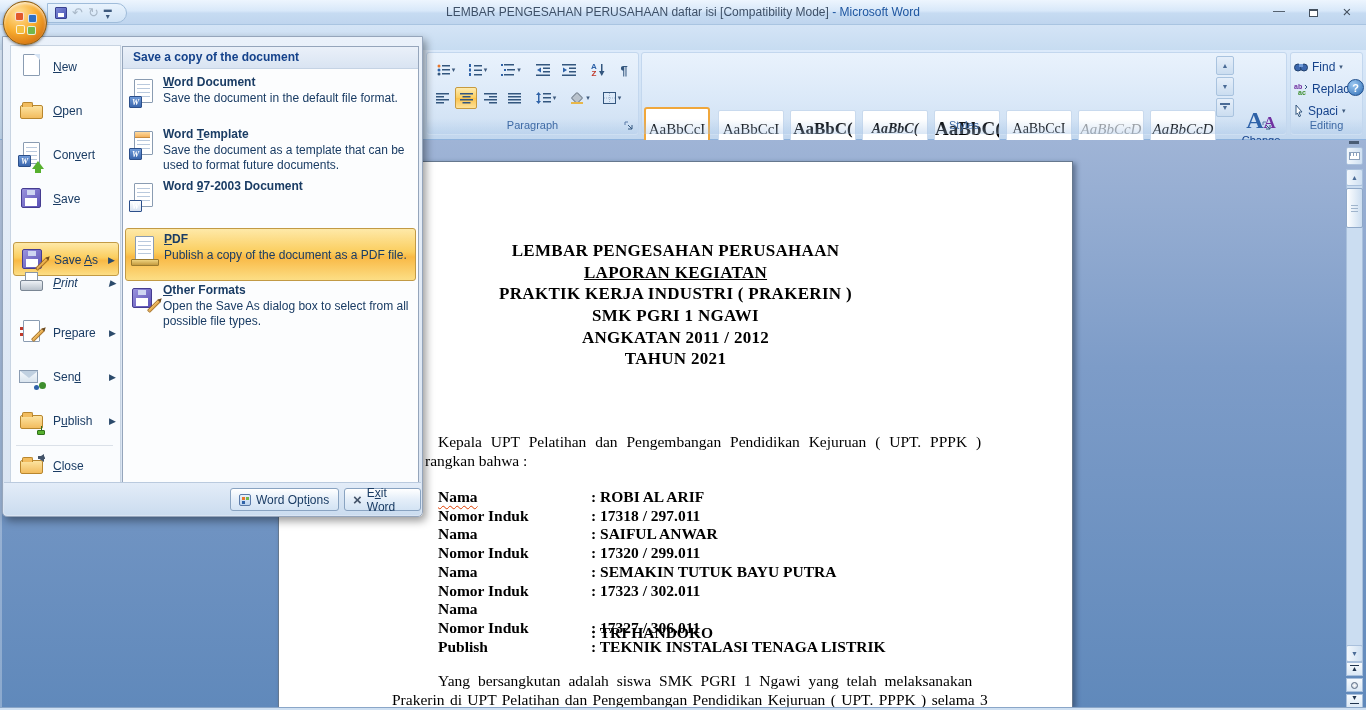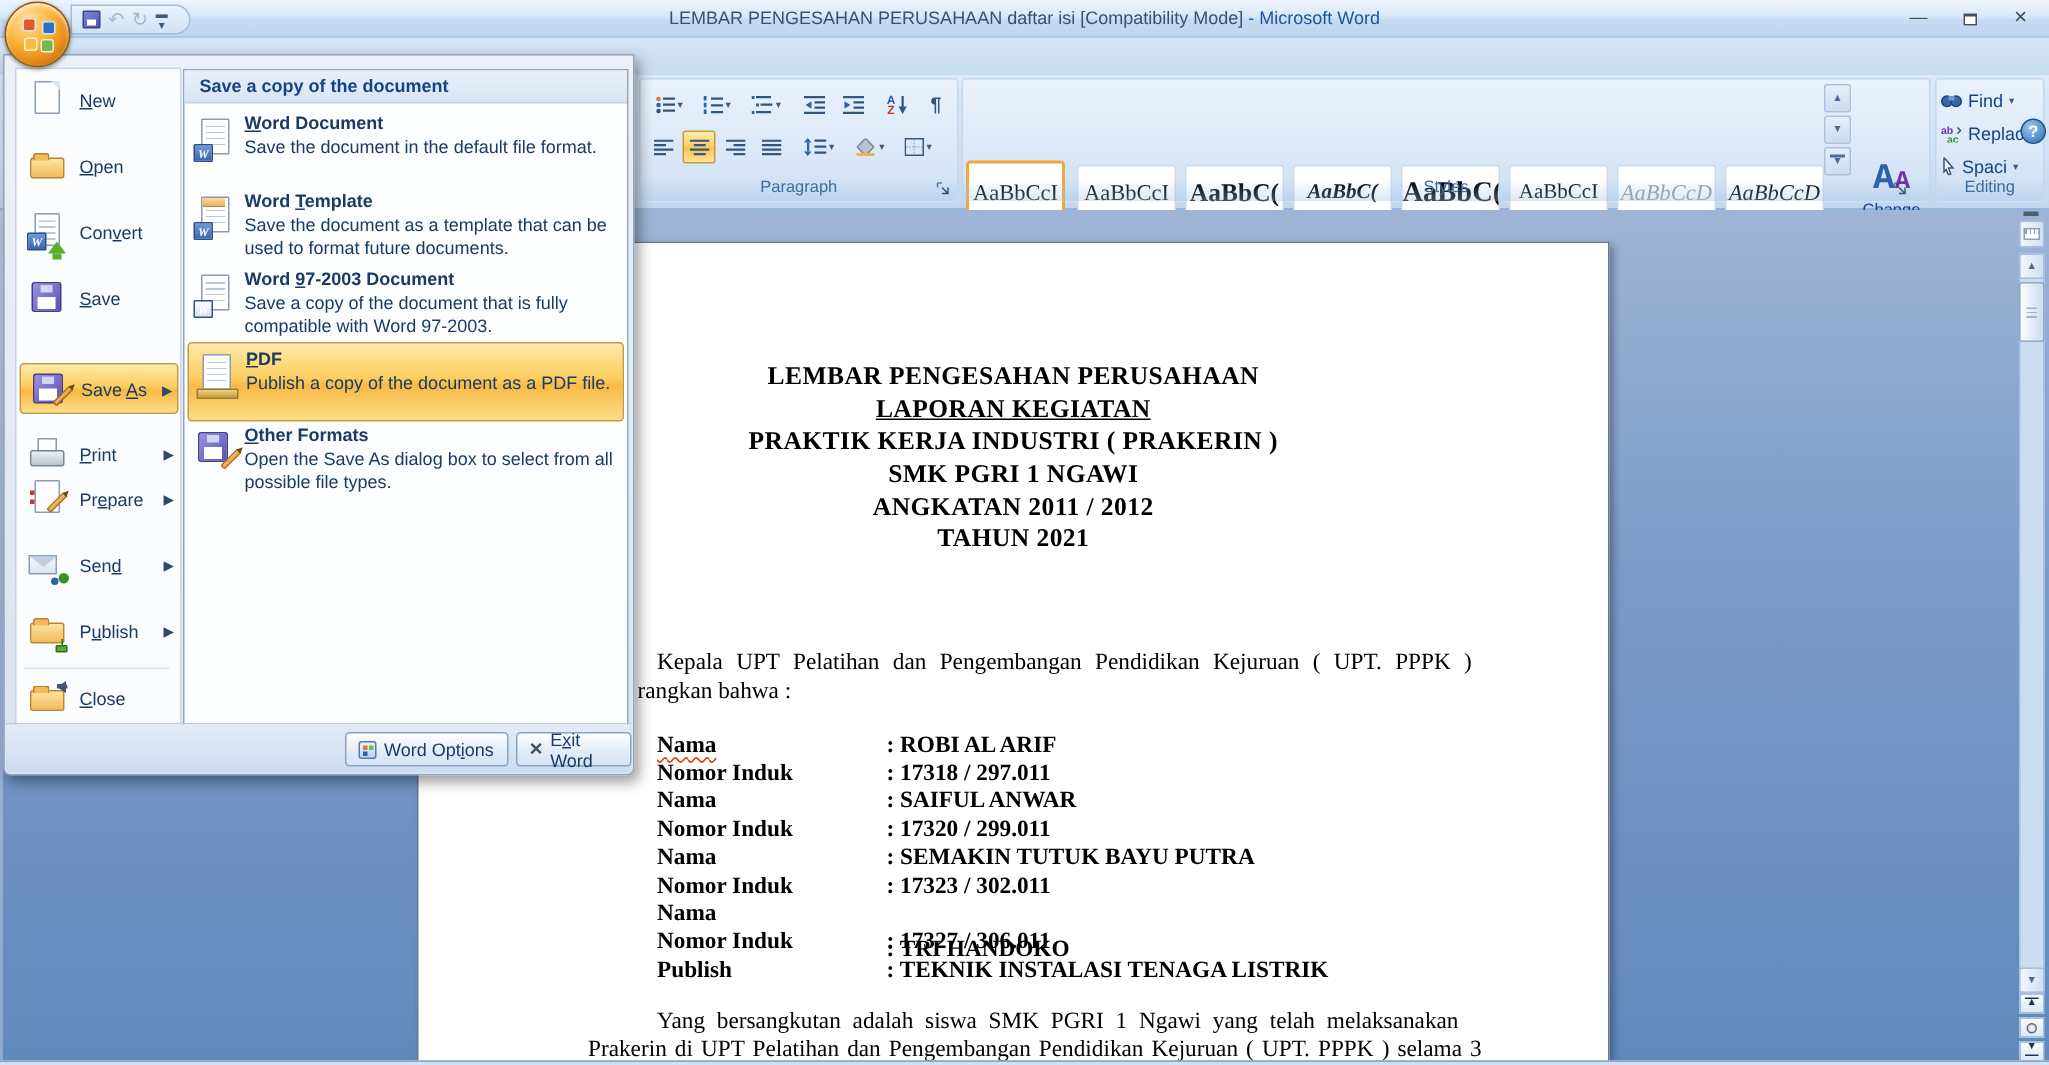--- a/index.html
+++ b/index.html
@@ -59,21 +59,21 @@
   .s-h2 .sample { font-weight:bold; font-style:italic; font-size:14px; }
   .s-title .sample { font-weight:bold; font-size:19px; }
   .s-sub .sample { font-size:14px; }
   .s-subtle .sample { font-style:italic; color:#999; }
   .s-subtle .sname { color:#8A7A8F; }
   .s-emph .sample { font-style:italic; }
   .sgbtn { position:absolute; left:1216px; width:18px; height:19px; background:linear-gradient(#E6EFFA,#CBDDF0); border:1px solid #A9C3DF; border-radius:2px; text-align:center; font-size:7px; color:#4A6B96; line-height:17px; }
   .sgbtn .bar { display:block; height:2px; margin:3px 3px 0 3px; background:#4A6B96; }
   .sgbtn.exp { line-height:6px; padding-top:1px; }
   .chstyles { position:absolute; left:1237px; top:56px; width:48px; height:58px; text-align:center; border-radius:2px; }
-  .chs-icon { display:block; height:28px; line-height:28px; font-family:Liberation Mono, monospace; }
+  .chs-icon { display:block; height:28px; line-height:28px; font-family:Liberation Serif, serif; }
   .chs-a1 { font-size:24px; font-weight:bold; color:#2E62A8; } .chs-a2 { font-size:17px; font-weight:bold; color:#7030A0; }
   .chs-label { font-size:11px; color:#15428B; line-height:13px; }
   .edit-item { position:absolute; left:1294px; height:20px; display:flex; align-items:center; gap:4px; font-size:12px; color:#15428B; }
   .helpbtn { position:absolute; left:1347px; top:29px; width:17px; height:17px; border-radius:50%;
     background:radial-gradient(circle at 35% 30%,#9CC8F2,#2E6DB5); border:1px solid #1E4E8C; color:#fff; font-weight:bold;
     font-size:11px; text-align:center; line-height:16px; }
 
   
   .docarea { position:absolute; top:140px; left:0; width:100%; height:567px;
     background:linear-gradient(#9FB4D6,#7D9CC8 40%,#6089BB); }
@@ -497,21 +497,21 @@
         <span class="lbl"><span></span><span class="k">S</span><span>ave</span></span>
       </div>
       <div class="leftitem hlorange" style="top:196px;text-decoration:underline;">
         <span class="ic">
             <span class="flop"></span>
             <span class="pencil"></span>
           </span>
         <span class="lbl"><span>Save </span><span class="k">A</span><span>s</span></span>
         <span class="larrow">▶</span>
       </div>
-      <div class="leftitem" style="top:240px;">
+      <div class="leftitem" style="top:220px;font-style:italic;">
         <span class="ic">
             <span class="prnpaper"></span>
             <span class="prnbody"></span>
           </span>
         <span class="lbl"><span></span><span class="k">P</span><span>rint</span></span>
         <span class="larrow">▶</span>
       </div>
       <div class="leftitem" style="top:270px;">
         <span class="ic">
             <span class="pgsheet blank"></span>
@@ -566,21 +566,20 @@
           </span>
         <span class="ttl"><span>Word </span><span class="k">T</span><span>emplate</span></span>
         <span class="dsc">Save the document as a template that can be used to format future documents.</span>
       </div>
       <div class="subitem" style="top:129px;">
         <span class="ic">
             <span class="pgsheet" style="width:19px;height:24px;"></span>
             <span class="wbadge" style="background:linear-gradient(#FFF,#D8E2F0);"></span>
           </span>
         <span class="ttl"><span>Word </span><span class="k">9</span><span>7-2003 Document</span></span>
-        <span class="dsc">Save a copy of the document that is fully compatible with Word 97-2003.</span>
       </div>
       <div class="subitem hlorange" style="top:181px;">
         <span class="ic">
             <span class="pgsheet" style="width:19px;height:24px;"></span>
             <span class="goldbar"></span>
           </span>
         <span class="ttl"><span></span><span class="k">P</span><span>DF</span></span>
         <span class="dsc">Publish a copy of the document as a PDF file.</span>
       </div>
       <div class="subitem" style="top:233px;">

